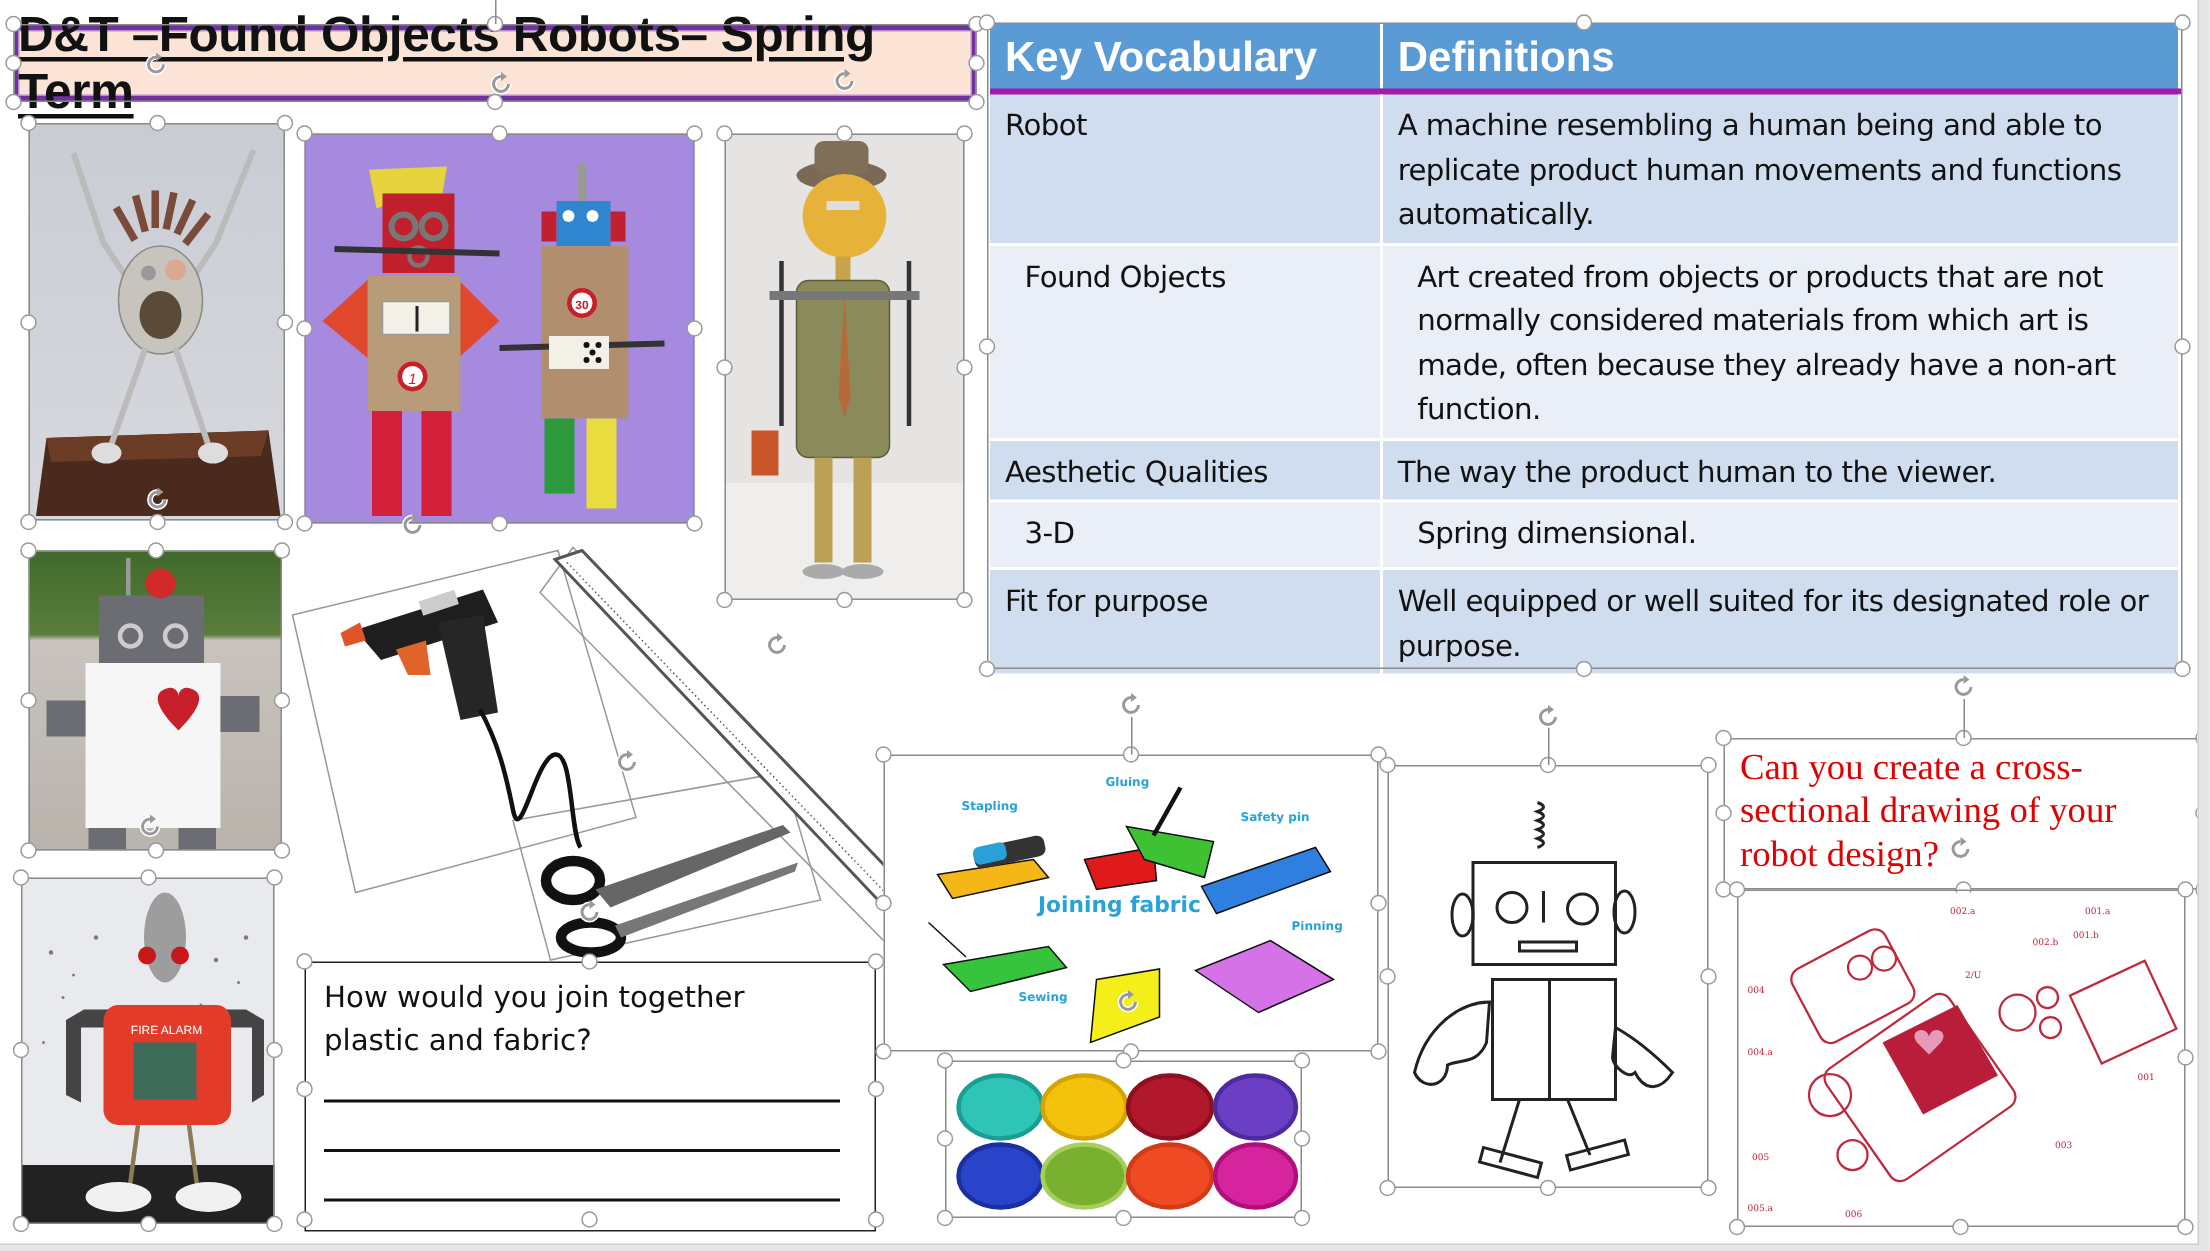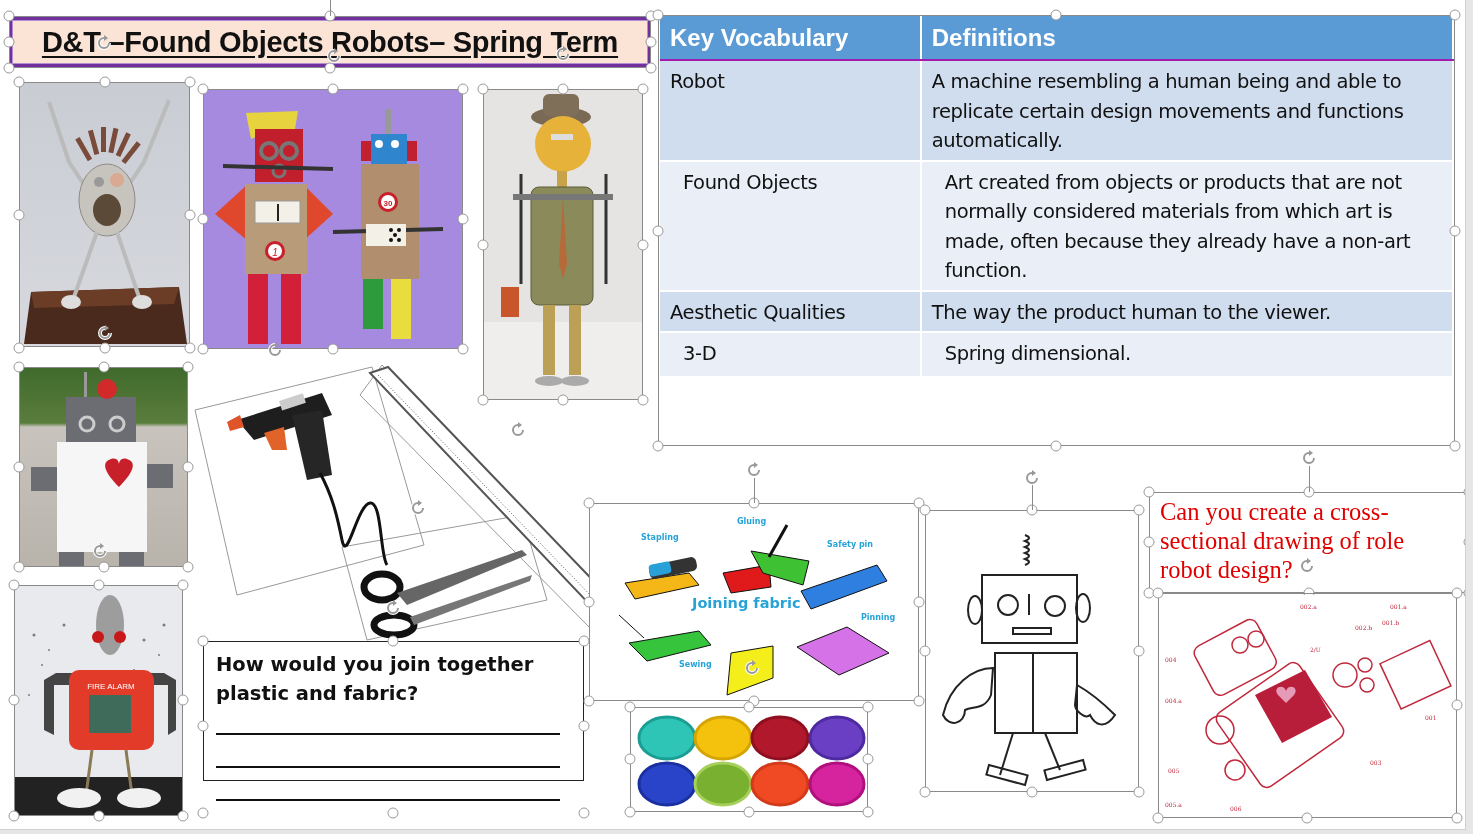--- a/index.html
+++ b/index.html
@@ -7,36 +7,36 @@
   body { position: relative; font-family: "Liberation Sans", "DejaVu Sans", sans-serif; }
   #slide { position: absolute; left: 0; top: 0; width: 1466px; height: 830px; background: #ffffff; border-right: 1px solid #cfcfcf; border-bottom: 1px solid #cfcfcf; overflow: hidden; }
   .abs { position: absolute; }
   .sel { position: absolute; border: 1px solid #8a8a8a; pointer-events: none; }
   .h { position: absolute; width: 11px; height: 11px; border-radius: 50%; background: #fff; border: 1.5px solid #9a9a9a; transform: translate(-50%,-50%); }
   .rot { position: absolute; width: 18px; height: 18px; transform: translate(-50%,-50%); }
   .rot svg { width: 18px; height: 18px; }
 
   
   #title-box { left: 9px; top: 16px; width: 642px; height: 52px; background: #fbe4d5; border-top: 4px solid #7030a0; border-bottom: 4px solid #7030a0; border-left: 3px solid #7030a0; border-right: 3px solid #7030a0; box-shadow: inset 0 0 0 1px #b48ed0; display: flex; align-items: center; justify-content: center; }
-  #title-text { font-family: "Liberation Sans", "DejaVu Sans", sans-serif; font-weight: bold; font-size: 29px; text-decoration: underline; text-underline-offset: 4px; color: #111; letter-spacing: -0.3px; }
+  #title-text { font-family: "Liberation Sans", "DejaVu Sans", sans-serif; font-weight: bold; font-size: 33px; text-decoration: underline; text-underline-offset: 4px; color: #111; letter-spacing: -0.3px; }
 
   
   #vocab-table { left: 660px; top: 16px; width: 794px; border-collapse: collapse; font-family: "DejaVu Sans", sans-serif; font-size: 19.5px; color: #111; }
-  #vocab-table th { background: #5b9bd5; color: #fff; text-align: left; font-weight: bold; font-family: "Liberation Sans", sans-serif; font-size: 24px; padding: 6px 10px 5px; height: 44px; border-right: 2px solid #fff; border-bottom: 2px solid #a21caf; }
+  #vocab-table th { background: #5b9bd5; color: #fff; text-align: left; font-weight: bold; font-family: "Liberation Sans", sans-serif; font-size: 28px; padding: 6px 10px 5px; height: 44px; border-right: 2px solid #fff; border-bottom: 4px solid #a21caf; }
   #vocab-table td { vertical-align: top; padding: 6px 10px 4px 10px; line-height: 29.5px; border-right: 2px solid #fff; border-bottom: 2px solid #fff; letter-spacing: -0.4px; }
   #vocab-table tr.odd td { background: #d0ddee; }
   #vocab-table tr.even td { background: #e9eef7; padding-left: 23px; }
   #vocab-table col.c1 { width: 261px; }
   #vocab-table col.c2 { width: 533px; }
 
   
   .photo { position: absolute; overflow: hidden; }
 
   
-  #question-box { left: 203px; top: 641px; width: 381px; height: 140px; border: 1.5px solid #222; background: #fff; font-weight: bold; }
+  #question-box { left: 203px; top: 641px; width: 381px; height: 180px; border: 1.5px solid #222; background: #fff; }
   #question-text { position: absolute; left: 12px; top: 8px; font-family: "DejaVu Sans", sans-serif; font-size: 19.5px; line-height: 29px; color: #111; }
   .answer-line { position: absolute; left: 12px; width: 344px; height: 2px; background: #111; }
 
   
   #prompt-text { left: 1160px; top: 497px; width: 300px; font-family: "Liberation Serif", "DejaVu Serif", serif; font-size: 24.5px; line-height: 29px; color: #e00000; }
 
   .lbl { font-family: "DejaVu Sans", sans-serif; font-weight: bold; fill: #27a3d8; }
 </style>
 </head>
 <body>
@@ -62,33 +62,37 @@
         <col class="c1">
         <col class="c2">
       </colgroup>
     <tbody>
         <tr>
       <th>Key Vocabulary</th>
       <th>Definitions</th>
     </tr>
     <tr class="odd">
       <td style="height:98px">Robot</td>
-      <td>A machine resembling a human being and able to replicate certain design movements and functions automatically.</td>
+      <td>A machine resembling a human being and able to replicate product human movements and functions automatically.</td>
     </tr>
     <tr class="even">
       <td style="height:129px">Found Objects</td>
       <td>Art created from objects or products that are not normally considered materials from which art is made, often because they already have a non-art function.</td>
     </tr>
     <tr class="odd">
       <td style="height:32px">Aesthetic Qualities</td>
       <td>The way the product human to the viewer.</td>
     </tr>
     <tr class="even">
       <td style="height:45px">3-D</td>
       <td>Spring dimensional.</td>
+    </tr>
+    <tr class="odd">
+      <td style="height:69px">Fit for purpose</td>
+      <td>Well equipped or well suited for its designated role or purpose.</td>
     </tr>
   </tbody>
     </table>
   <div class="sel" style="left:658px;top:15px;width:797px;height:431px;"></div>
   <div class="h" style="left:658px;top:15px"></div>
   <div class="h" style="left:1056px;top:15px"></div>
   <div class="h" style="left:1455px;top:15px"></div>
   <div class="h" style="left:658px;top:231px"></div>
   <div class="h" style="left:1455px;top:231px"></div>
   <div class="h" style="left:658px;top:446px"></div>
@@ -447,21 +451,21 @@
   <div class="h" style="left:925px;top:792px"></div>
   <div class="h" style="left:1032px;top:792px"></div>
   <div class="h" style="left:1139px;top:792px"></div>
   <div class="abs" style="left:1032px;top:485px;width:1px;height:25px;background:#8a8a8a"></div>
   <div class="rot" style="left:1032px;top:478px"><svg viewBox="0 0 18 18">
         <path d="M14,9 A5,5 0 1 1 9,4" stroke="#fff" stroke-width="4" fill="none"></path>
         <path d="M14,9 A5,5 0 1 1 9,4" stroke="#999" stroke-width="2" fill="none"></path>
         <polygon points="9,1 13,4 9,7" fill="#999"></polygon>
       </svg></div>
 
-  <div id="prompt-text" class="abs">Can you create a cross-sectional drawing of role robot design?</div>
+  <div id="prompt-text" class="abs">Can you create a cross-sectional drawing of your robot design?</div>
   <div class="sel" style="left:1149px;top:492px;width:320px;height:101px;"></div>
   <div class="h" style="left:1149px;top:492px"></div>
   <div class="h" style="left:1309px;top:492px"></div>
   <div class="h" style="left:1469px;top:492px"></div>
   <div class="h" style="left:1149px;top:542px"></div>
   <div class="h" style="left:1469px;top:542px"></div>
   <div class="h" style="left:1149px;top:593px"></div>
   <div class="h" style="left:1309px;top:593px"></div>
   <div class="h" style="left:1469px;top:593px"></div>
   <div class="abs" style="left:1309px;top:466px;width:1px;height:26px;background:#8a8a8a"></div>

